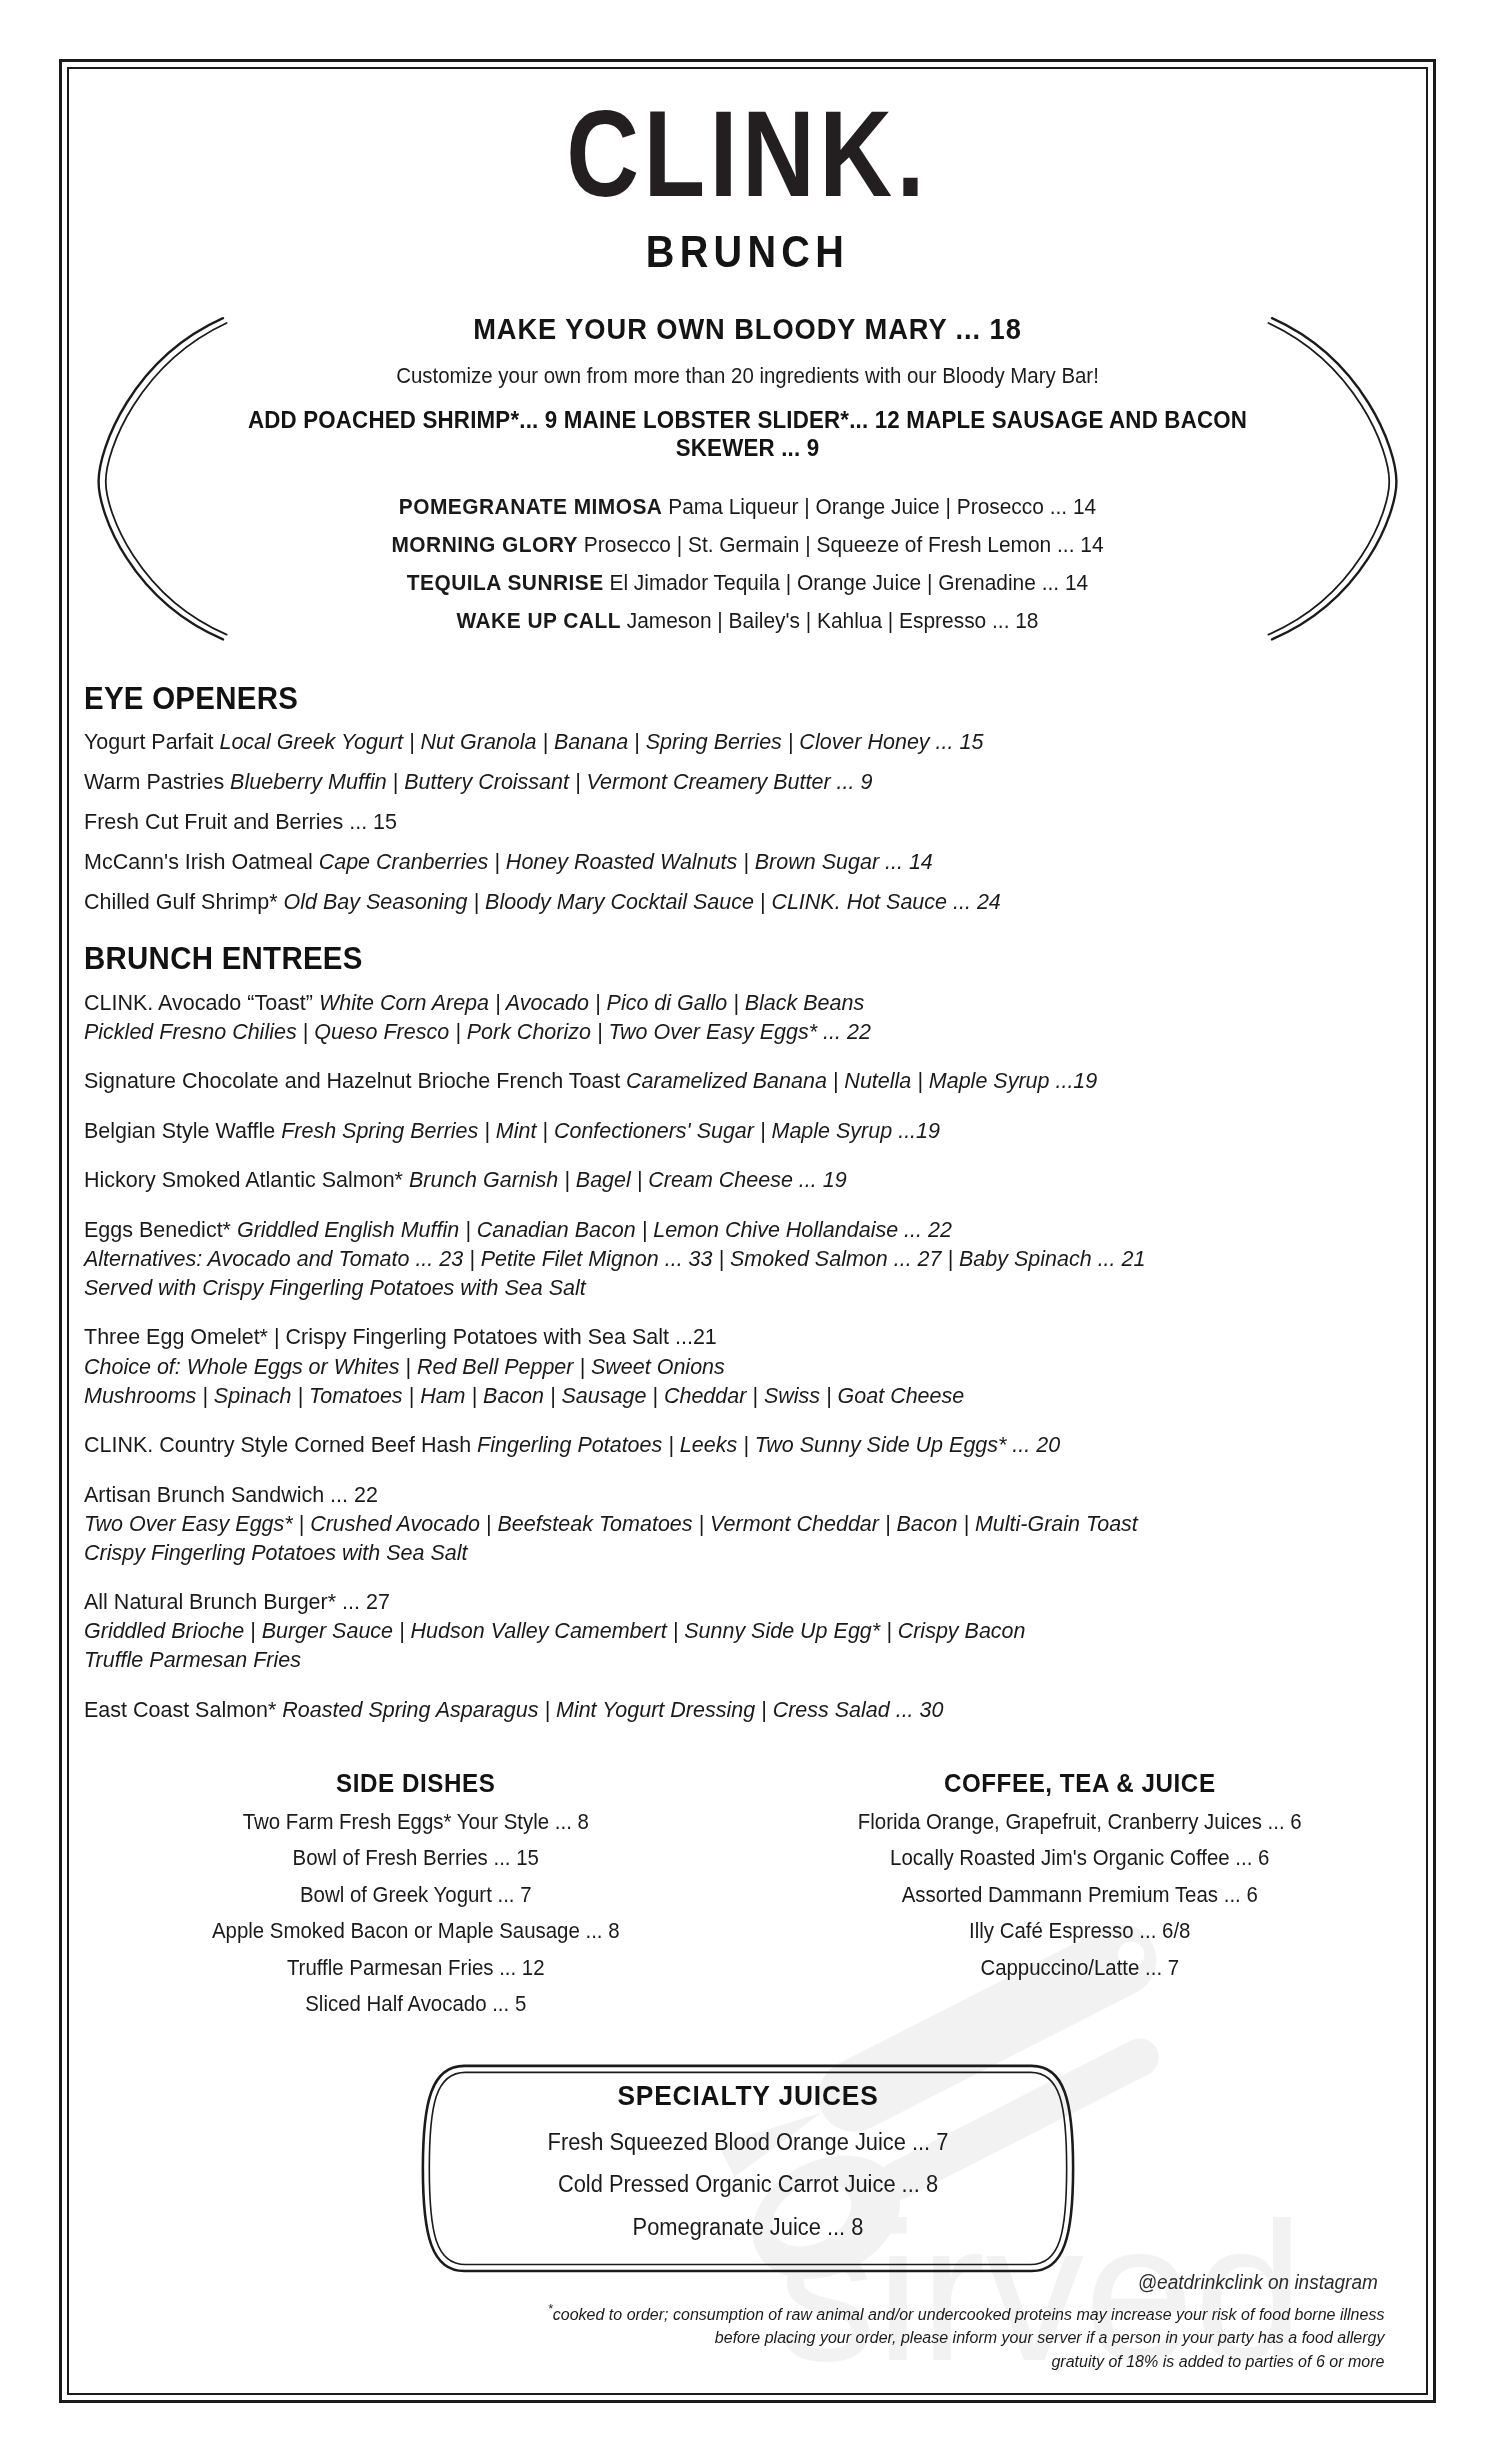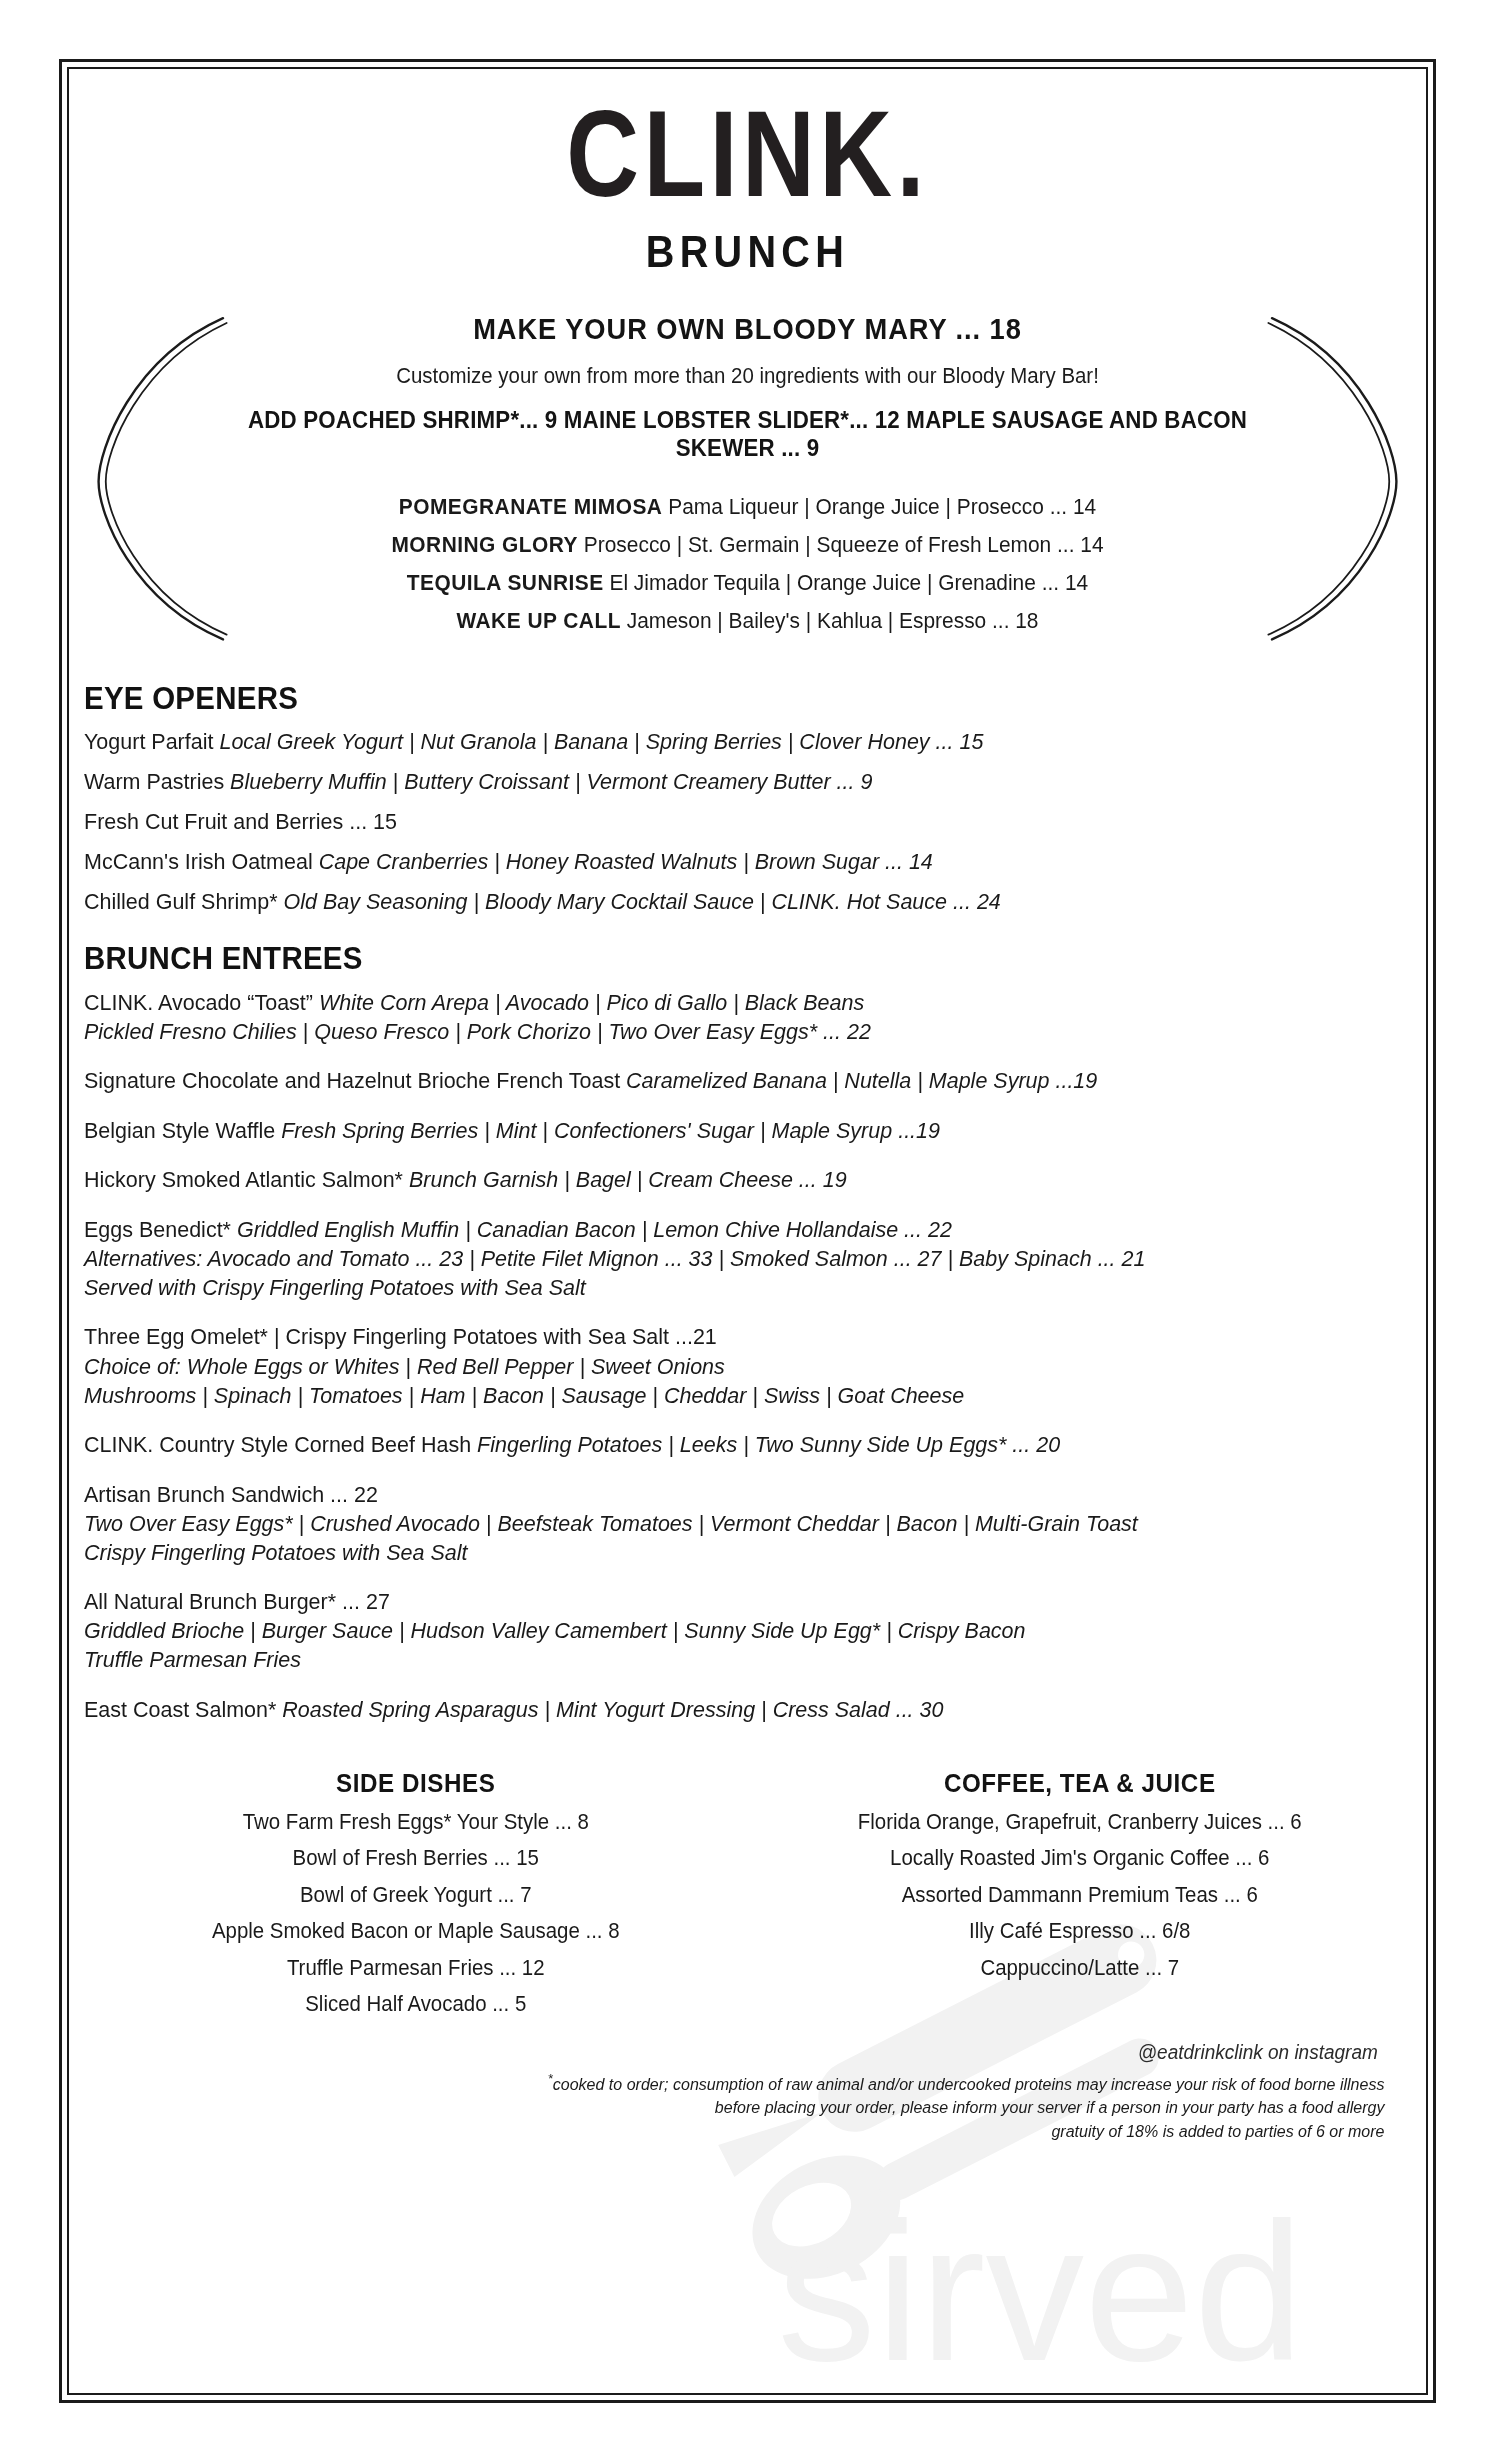--- a/index.html
+++ b/index.html
@@ -411,20 +411,32 @@
       <div class="col">
         <div class="col-head">COFFEE, TEA &amp; JUICE</div>
         <div class="col-line">Florida Orange, Grapefruit, Cranberry Juices ... 6</div>
         <div class="col-line">Locally Roasted Jim's Organic Coffee ... 6</div>
         <div class="col-line">Assorted Dammann Premium Teas ... 6</div>
         <div class="col-line">Illy Café Espresso ... 6/8</div>
         <div class="col-line">Cappuccino/Latte ... 7</div>
       </div>
     </div>
 
+    <div class="juice-wrap">
+      <div class="juice-box">
+        <svg class="juice-border" viewBox="0 0 1020 330" preserveAspectRatio="none" aria-hidden="true">
+          <path d="M70 6 H950 C1000 6, 1014 60, 1014 165 C1014 270, 1000 324, 950 324 H70 C20 324, 6 270, 6 165 C6 60, 20 6, 70 6 Z" fill="none" stroke="#1b1b1b" stroke-width="4"></path>
+          <path d="M72 16 H948 C994 16, 1004 66, 1004 165 C1004 264, 994 314, 948 314 H72 C26 314, 16 264, 16 165 C16 66, 26 16, 72 16 Z" fill="none" stroke="#1b1b1b" stroke-width="2.5"></path>
+        </svg>
+        <div class="juice-head">SPECIALTY JUICES</div>
+        <div class="juice-line">Fresh Squeezed Blood Orange Juice ... 7</div>
+        <div class="juice-line">Cold Pressed Organic Carrot Juice ... 8</div>
+        <div class="juice-line">Pomegranate Juice ... 8</div>
+      </div>
+    </div>
 
     <div class="footer">
       <div class="insta">@eatdrinkclink on instagram</div>
       <div class="fine"><sup>*</sup><span>cooked to order; consumption of raw animal and/or undercooked proteins may increase your risk of food borne illness</span></div>
       <div class="fine">before placing your order, please inform your server if a person in your party has a food allergy</div>
       <div class="fine">gratuity of 18% is added to parties of 6 or more</div>
     </div>
 
   </div>
 </div>

